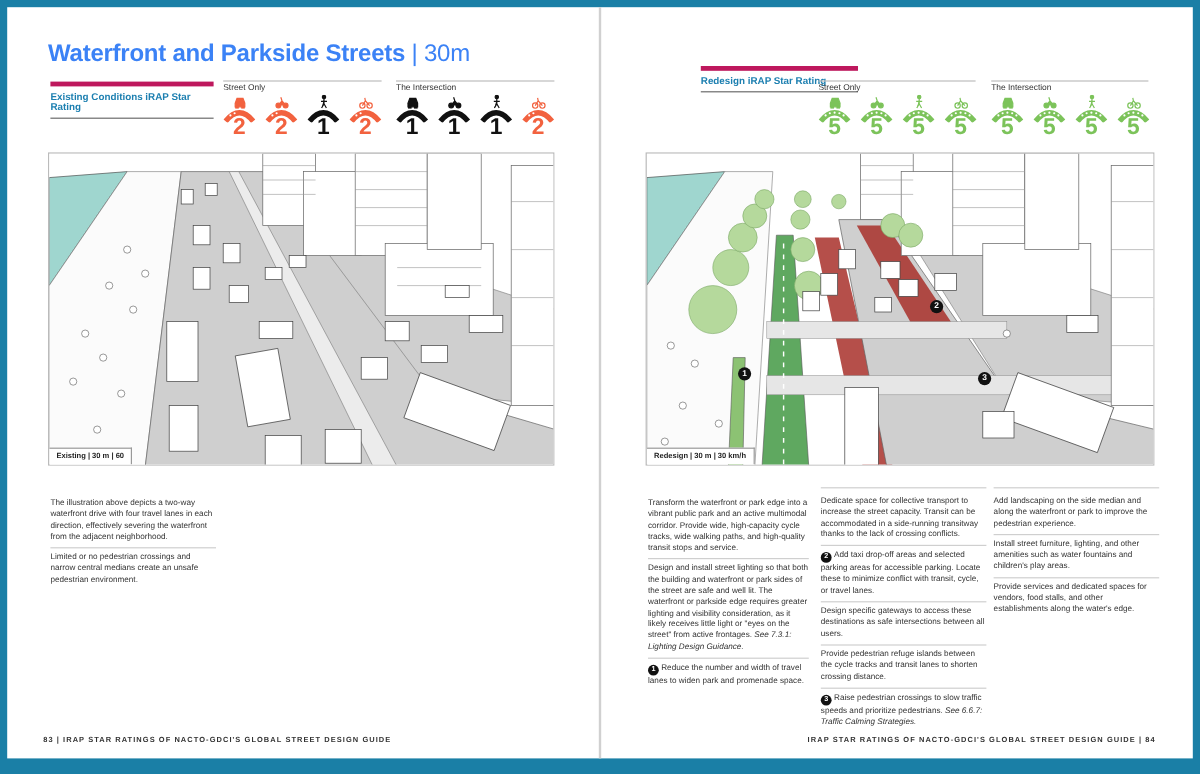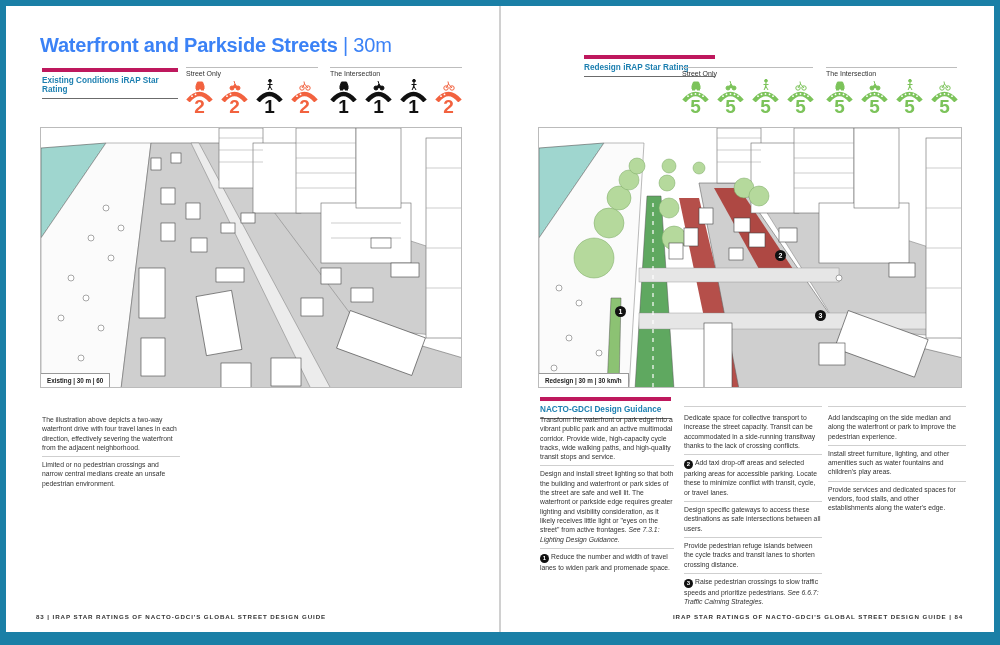--- a/index.html
+++ b/index.html
@@ -458,21 +458,20 @@
             <circle cx="15" cy="240" r="3"></circle>
             <circle cx="300" cy="150" r="3"></circle>
         </g>
       </svg>
       <div class="marker" style="left:76px; top:178px;">1</div>
       <div class="marker" style="left:236px; top:122px;">2</div>
       <div class="marker" style="left:276px; top:182px;">3</div>
       <div class="caption">Redesign | 30 m | 30 km/h</div>
     </div>
 
-    <div class="section-head" style="left:39px; top:391px; width:131px;">NACTO-GDCI Design Guidance</div>
 
     <div class="col" style="left:39px; top:406px; width:134px;">
         <div class="para">Transform the waterfront or park edge into a vibrant public park and an active multimodal corridor. Provide wide, high-capacity cycle tracks, wide walking paths, and high-quality transit stops and service.</div>
         <div class="para">Design and install street lighting so that both the building and waterfront or park sides of the street are safe and well lit. The waterfront or parkside edge requires greater lighting and visibility consideration, as it likely receives little light or "eyes on the street" from active frontages.<em> See 7.3.1: Lighting Design Guidance.</em></div>
         <div class="para"><span class="badge">1</span>Reduce the number and width of travel lanes to widen park and promenade space.</div>
       </div>
     <div class="col col-top" style="left:183px; top:400px; width:138px; padding-top:3px;">
         <div class="para">Dedicate space for collective transport to increase the street capacity. Transit can be accommodated in a side-running transitway thanks to the lack of crossing conflicts.</div>
         <div class="para"><span class="badge">2</span>Add taxi drop-off areas and selected parking areas for accessible parking. Locate these to minimize conflict with transit, cycle, or travel lanes.</div>
         <div class="para">Design specific gateways to access these destinations as safe intersections between all users.</div>

